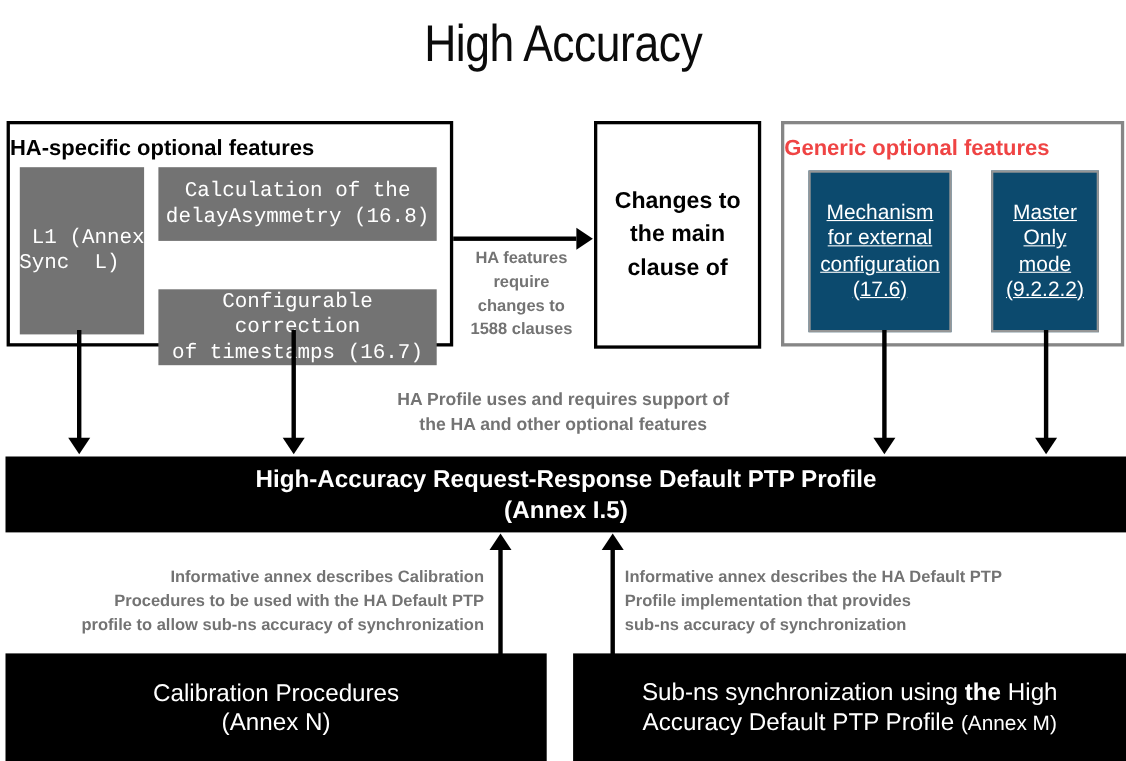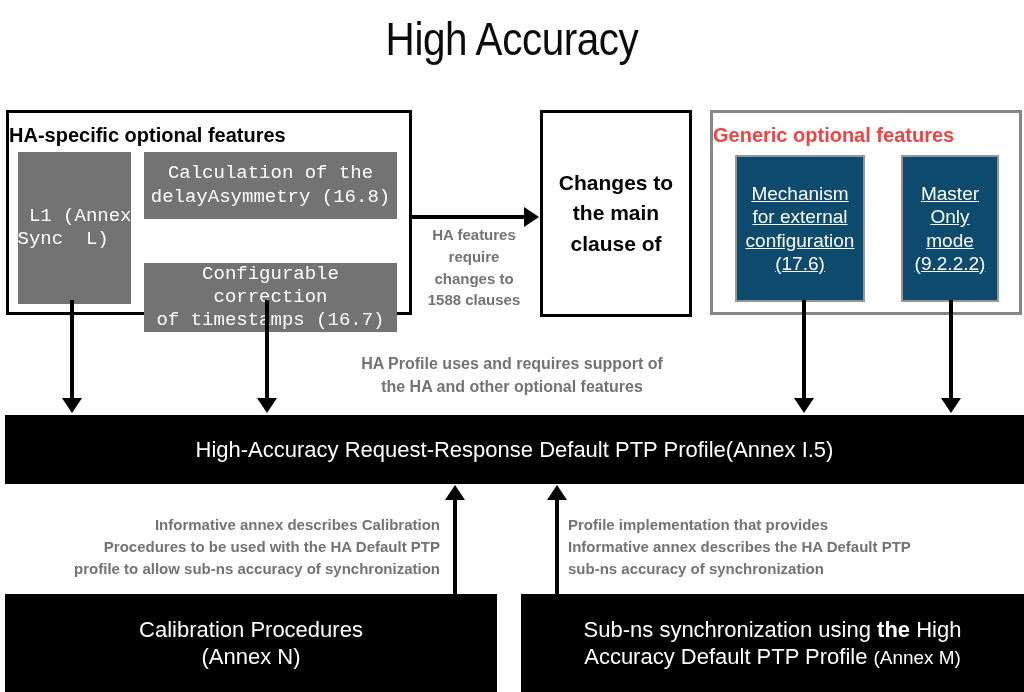--- a/index.html
+++ b/index.html
@@ -185,40 +185,40 @@
   <div class="arrowdown" style="left:794px;top:398px;"></div>
 
   <div class="vline" style="left:949px;top:300px;height:100px;"></div>
   <div class="arrowdown" style="left:941px;top:398px;"></div>
 
   <div class="note note-c" style="left:300px;top:352px;width:424px;font-size:16px;">
     <div>HA Profile uses and requires  support of</div>
     <div>the HA and other optional features</div>
   </div>
 
-  <div class="boxblack" style="left:5px;top:415px;width:1019px;height:69px;flex-direction:row;font-size:22px;">
+  <div class="boxblack" style="left:5px;top:415px;width:1019px;height:69px;flex-direction:column;font-size:22px;font-weight:bold;">
     <span>High-Accuracy Request-Response Default PTP Profile</span>
     <span>(Annex I.5)</span>
   </div>
 
   <div class="vline" style="left:453px;top:498px;height:98px;"></div>
   <div class="arrowup" style="left:445px;top:485px;"></div>
 
   <div class="vline" style="left:555px;top:498px;height:98px;"></div>
   <div class="arrowup" style="left:547px;top:485px;"></div>
 
   <div class="note note-r" style="left:40px;top:514px;width:400px;">
     <div>Informative annex describes Calibration</div>
     <div>Procedures to be used with the HA Default PTP</div>
     <div>profile to allow sub-ns accuracy of synchronization</div>
   </div>
 
   <div class="note note-l" style="left:568px;top:514px;width:420px;">
+    <div>Informative annex describes the HA Default PTP</div>
     <div>Profile implementation that provides</div>
-    <div>Informative annex describes the HA Default PTP</div>
     <div>sub-ns accuracy of synchronization</div>
   </div>
 
   <div class="boxblack" style="left:5px;top:594px;width:492px;height:98px;flex-direction:column;font-size:22px;">
     <span>Calibration Procedures</span>
     <span>(Annex N)</span>
   </div>
 
   <div class="boxblack" style="left:521px;top:594px;width:503px;height:98px;flex-direction:column;font-size:22px;">
     <span>

